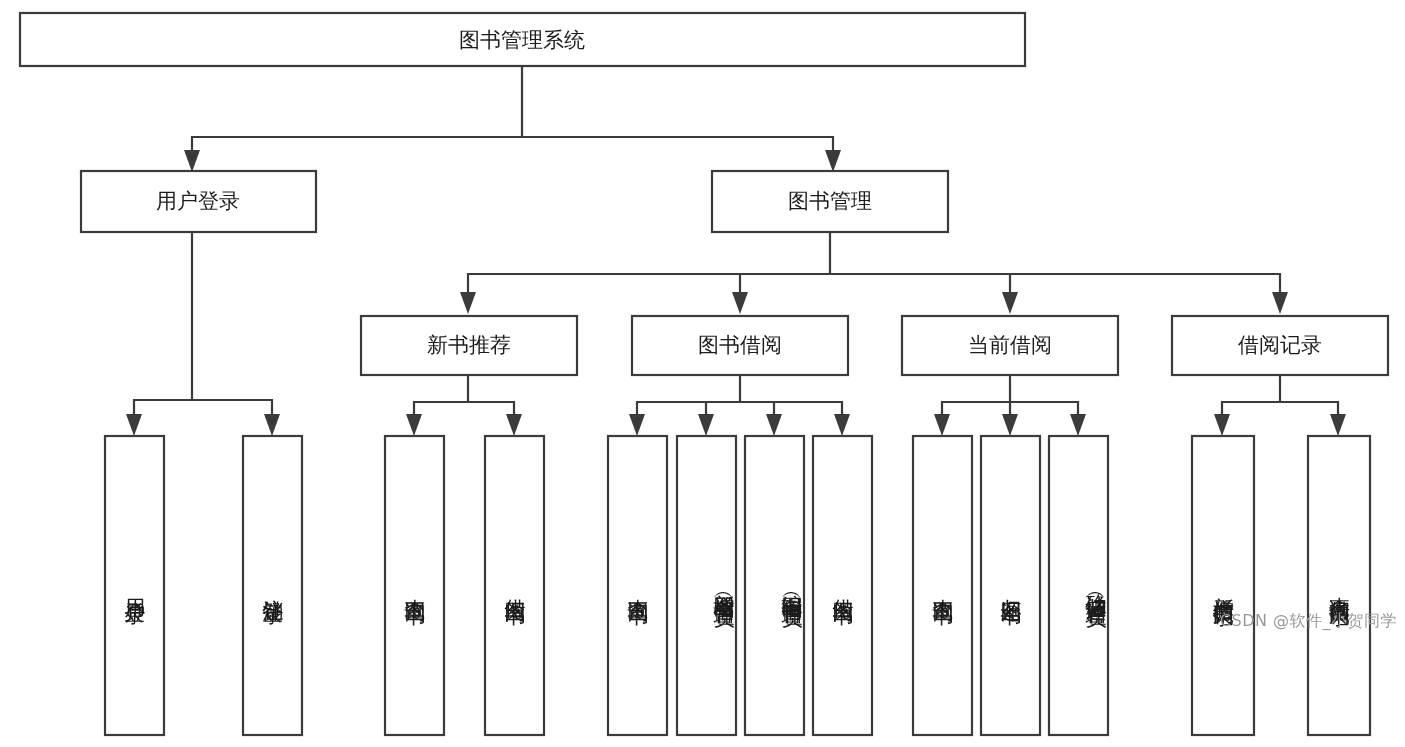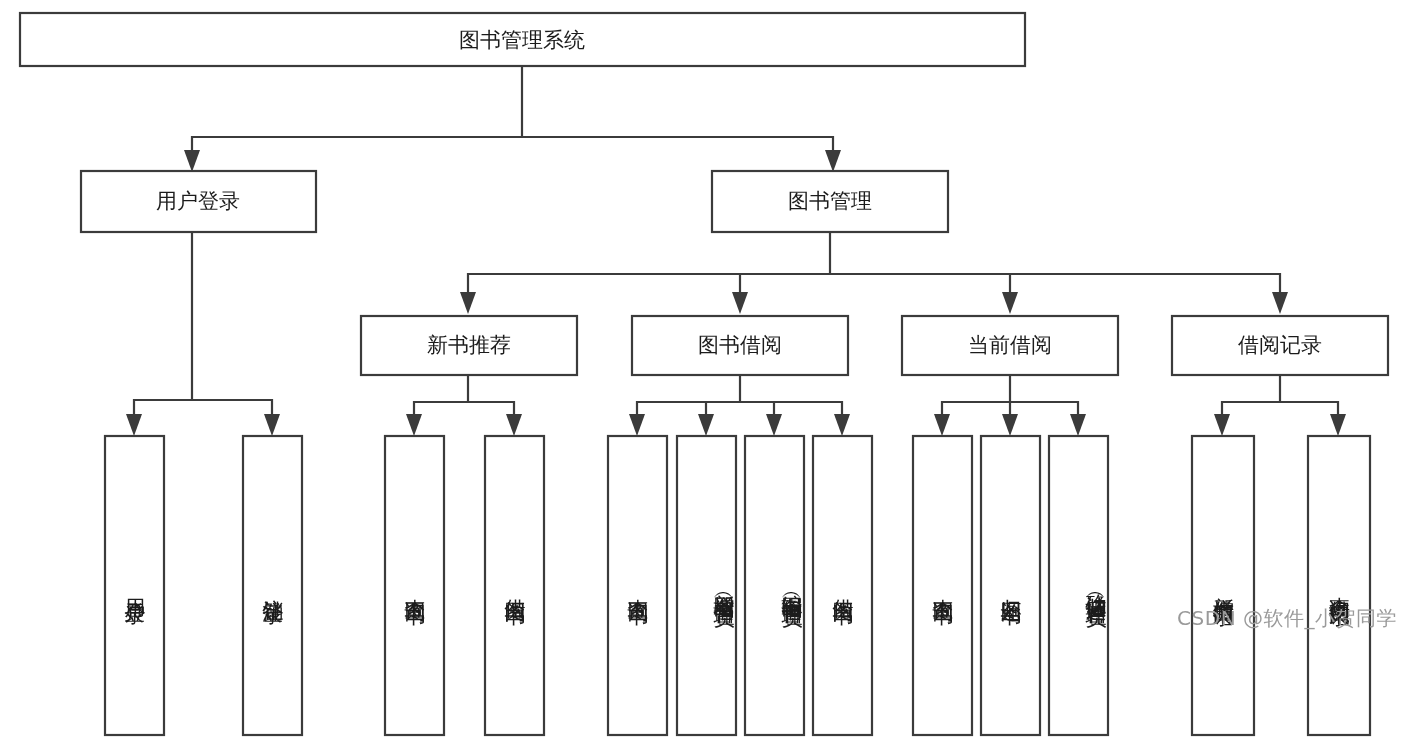--- a/index.html
+++ b/index.html
@@ -62,21 +62,21 @@
     letter-spacing: 2px;
     color: #1c1c1c;
     white-space: nowrap;
     pointer-events: none;
   }
   .watermark {
     position: absolute;
     right: 8px;
     bottom: 6px;
     font-family: "DejaVu Sans", "Liberation Sans", sans-serif;
-    font-size: 20px;
+    font-size: 16px;
     color: #9a9a9a;
     letter-spacing: 0.5px;
     user-select: none;
   }
 </style>
 </head>
 <body>
 
 <div id="diagram-root">
 

